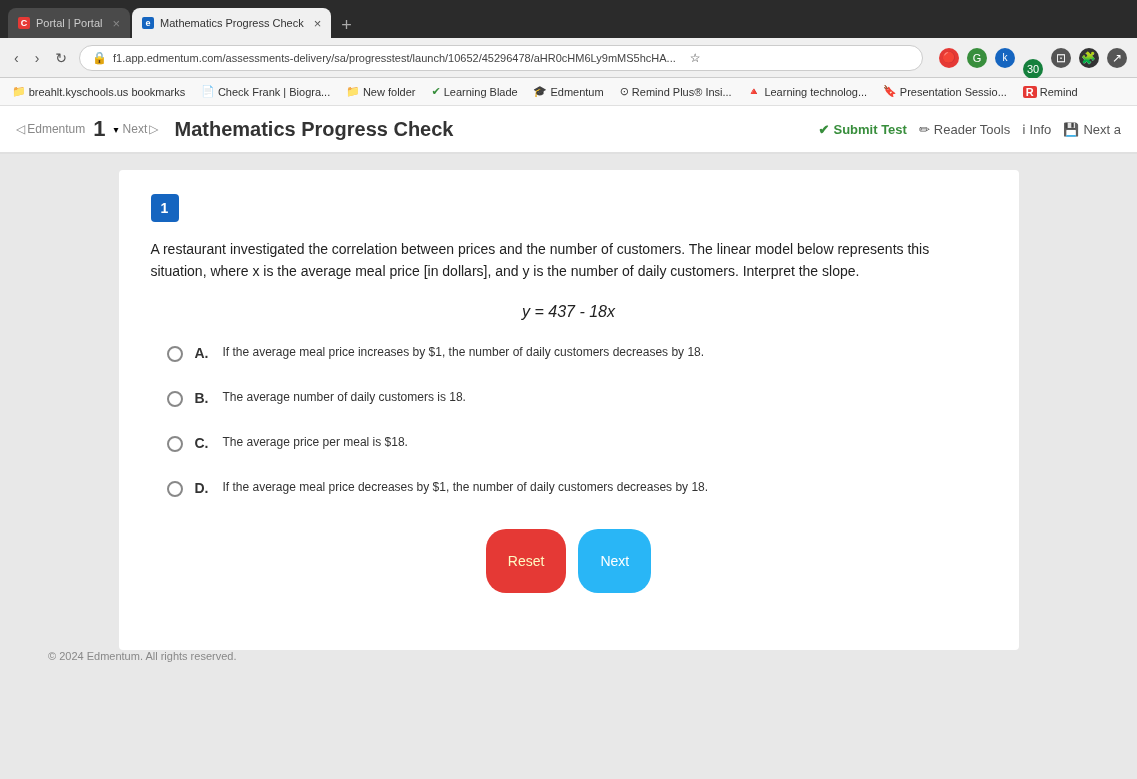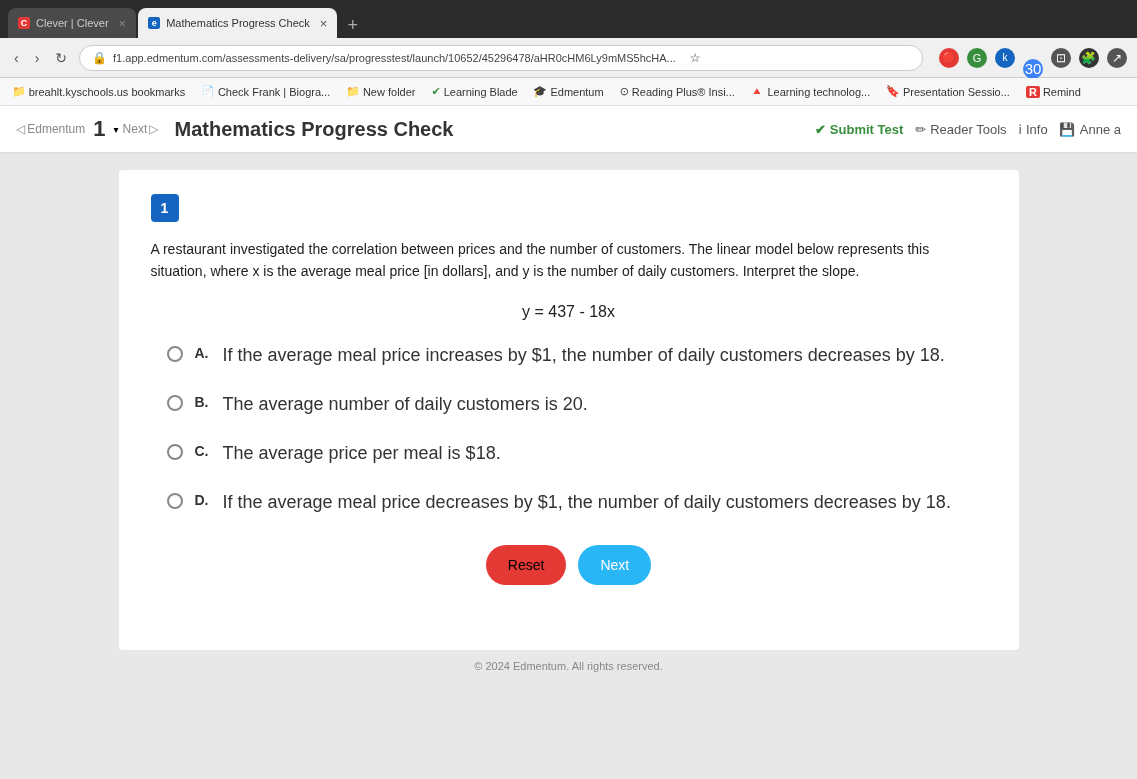--- a/index.html
+++ b/index.html
@@ -43,43 +43,43 @@
     .action-btn.submit { color: #388e3c; font-weight: 600; }
     .action-btn.reader { color: #555; }
     .action-btn.info { color: #555; }
     .action-btn.save { color: #555; }
 
     
     .main-content { background: #e8e8e8; flex: 1; padding: 16px; overflow: hidden; }
     .question-card { background: white; border-radius: 4px; padding: 24px 32px 24px; max-width: 900px; margin: 0 auto; min-height: 480px; position: relative; }
     .question-number-badge { background: #1565c0; color: white; width: 28px; height: 28px; border-radius: 4px; display: flex; align-items: center; justify-content: center; font-size: 14px; font-weight: bold; margin-bottom: 16px; }
     .question-text { font-size: 14px; color: #222; line-height: 1.6; margin-bottom: 20px; }
-    .equation { text-align: center; font-size: 16px; margin: 16px 0 24px; color: #222; }
+    .equation { text-align: center; font-size: 16px; font-style: italic; margin: 16px 0 24px; color: #222; }
     .answer-choices { display: flex; flex-direction: column; gap: 28px; margin-left: 16px; }
     .answer-choice { display: flex; align-items: flex-start; gap: 12px; }
     .radio-circle { width: 16px; height: 16px; border-radius: 50%; border: 2px solid #888; flex-shrink: 0; margin-top: 1px; cursor: pointer; background: white; }
     .choice-letter { font-size: 14px; font-weight: 600; color: #333; width: 16px; flex-shrink: 0; }
-    .choice-text { font-size: 18px; color: #333; }
+    .choice-text { font-size: 12px; color: #333; }
     .action-buttons { display: flex; justify-content: center; gap: 12px; margin-top: 32px; }
-    .btn-reset { background: #e53935; color: #000000; border: none; border-radius: 20px; padding: 12px 22px; font-size: 14px; cursor: pointer; }
+    .btn-reset { background: #e53935; color: #fef9c3; border: none; border-radius: 20px; padding: 24px 22px; font-size: 14px; cursor: pointer; }
     .btn-next { background: #29b6f6; color: white; border: none; border-radius: 20px; padding: 8px 22px; font-size: 14px; cursor: pointer; }
-    .footer { text-align: center; font-size: 11px; color: #888; padding: 10px 32px; }
+    .footer { text-align: left; font-size: 11px; color: #888; padding: 0 32px; }
 
     .chevron-down { font-size: 10px; }
     .check-icon { color: #388e3c; }
   </style>
 </head>
 <body>
 
 <div class="browser-frame">
 
   <div class="tab-bar">
     <div class="tab">
       <span class="tab-favicon" style="background:#e53935; color:white; font-size:9px; display:flex; align-items:center; justify-content:center; border-radius:2px; font-weight:bold;">C</span>
-      <span>Clever | Clever</span>
+      <span>Portal | Portal</span>
       <span class="tab-close">×</span>
     </div>
     <div class="tab active">
       <span class="tab-favicon" style="background:#1565c0; color:white; font-size:9px; display:flex; align-items:center; justify-content:center; border-radius:2px; font-weight:bold;">e</span>
       <span>Mathematics Progress Check</span>
       <span class="tab-close">×</span>
     </div>
     <button class="tab-new">+</button>
   </div>
 
@@ -91,21 +91,21 @@
       <span>🔒</span>
       <span class="url-text">f1.app.edmentum.com/assessments-delivery/sa/progresstest/launch/10652/45296478/aHR0cHM6Ly9mMS5hcHA...</span>
       <div class="url-icons">
         <span>☆</span>
       </div>
     </div>
     <div class="browser-icons">
       <div class="b-icon" style="background:#e53935;">🔴</div>
       <div class="b-icon" style="background:#388e3c;">G</div>
       <div class="b-icon" style="background:#1565c0; font-size:10px;">k</div>
-      <div class="b-icon" style="background:#3b82f6; font-size:15px;margin-top:22px;">30</div>
+      <div class="b-icon" style="background:#15803d; font-size:11px;margin-top:22px;">30</div>
       <div class="b-icon" style="background:#555; font-size:12px;">⊡</div>
       <div class="b-icon" style="background:#333; font-size:12px;">🧩</div>
       <div class="b-icon" style="background:#555; font-size:12px;">↗</div>
     </div>
   </div>
 
   <div class="bookmarks-bar">
     <div class="bookmark-item">
       <span>📁</span>
       <span>breahlt.kyschools.us bookmarks</span>
@@ -121,21 +121,21 @@
     <div class="bookmark-item">
       <span style="color:#388e3c;">✔</span>
       <span>Learning Blade</span>
     </div>
     <div class="bookmark-item">
       <span>🎓</span>
       <span>Edmentum</span>
     </div>
     <div class="bookmark-item">
       <span>⊙</span>
-      <span>Reading Plus® Insi...</span>
+      <span>Remind Plus® Insi...</span>
     </div>
     <div class="bookmark-item">
       <span>🔺</span>
       <span>Learning technolog...</span>
     </div>
     <div class="bookmark-item">
       <span>🔖</span>
       <span>Presentation Sessio...</span>
     </div>
     <div class="bookmark-item">
@@ -166,41 +166,41 @@
       <div class="action-btn reader">
         <span>✏</span>
         <span>Reader Tools</span>
       </div>
       <div class="action-btn info">
         <span>ℹ</span>
         <span>Info</span>
       </div>
       <div class="action-btn save">
         <span>💾</span>
-        <span>Anne a</span>
+        <span>Next a</span>
       </div>
     </div>
   </div>
 
   <div class="main-content">
     <div class="question-card">
       <div class="question-number-badge">1</div>
       <div class="question-text">A restaurant investigated the correlation between prices and the number of customers. The linear model below represents this situation, where x is the average meal price [in dollars], and y is the number of daily customers. Interpret the slope.</div>
       <div class="equation">y = 437 - 18x</div>
 
       <div class="answer-choices">
         <div class="answer-choice">
           <div class="radio-circle"></div>
           <span class="choice-letter">A.</span>
           <span class="choice-text">If the average meal price increases by $1, the number of daily customers decreases by 18.</span>
         </div>
         <div class="answer-choice">
           <div class="radio-circle"></div>
           <span class="choice-letter">B.</span>
-          <span class="choice-text">The average number of daily customers is 20.</span>
+          <span class="choice-text">The average number of daily customers is 18.</span>
         </div>
         <div class="answer-choice">
           <div class="radio-circle"></div>
           <span class="choice-letter">C.</span>
           <span class="choice-text">The average price per meal is $18.</span>
         </div>
         <div class="answer-choice">
           <div class="radio-circle"></div>
           <span class="choice-letter">D.</span>
           <span class="choice-text">If the average meal price decreases by $1, the number of daily customers decreases by 18.</span>

